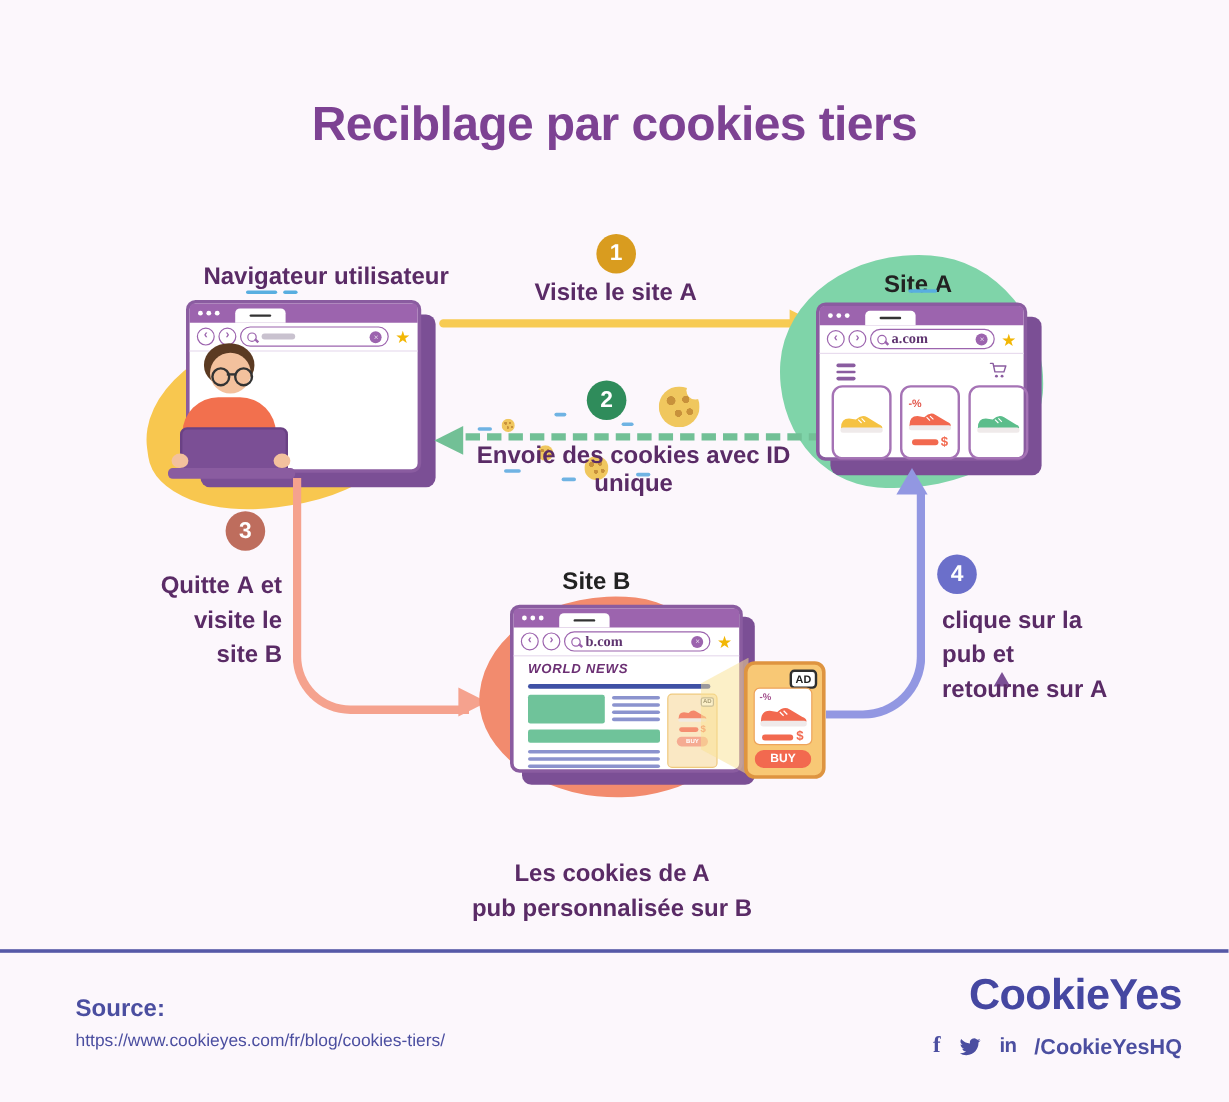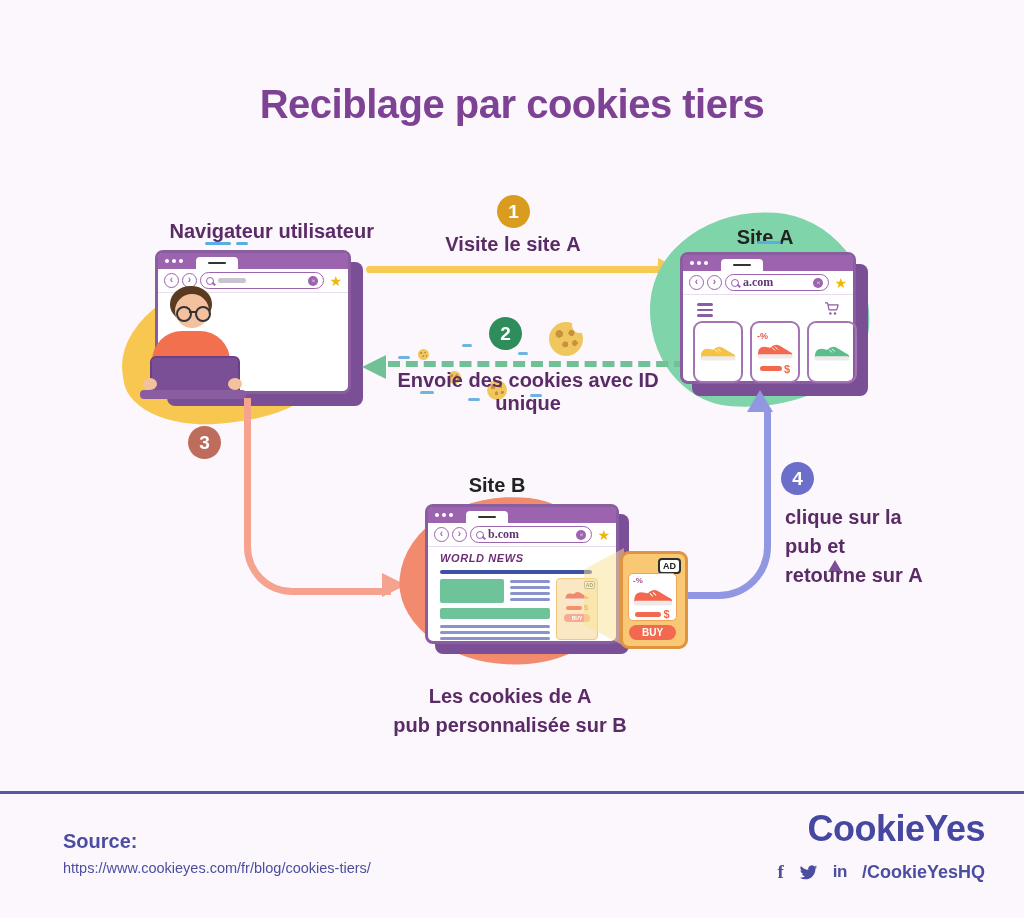--- a/index.html
+++ b/index.html
@@ -259,20 +259,25 @@
   <div class="abs cookie" style="left:448px;top:371px;width:13px;height:13px;"></div>
   <div class="abs cookie" style="left:418px;top:349px;width:11px;height:11px;"></div>
   <div class="abs badge" style="left:489px;top:317px;background:var(--green,#2F8C5B);">
     <span>2</span>
   </div>
   <div class="abs lbl" style="left:362px;top:369px;width:332px;text-align:center;">Envoie des cookies avec ID unique</div>
 
   <div class="abs badge" style="left:188px;top:426px;background:var(--terracotta,#BE6D5D);">
     <span>3</span>
   </div>
+  <div class="abs lbl" style="left:95px;top:474px;width:140px;text-align:right;line-height:29px;">
+    <div><span>Quitte </span><span class="bl">A</span><span> et</span></div>
+    <div>visite le</div>
+    <div><span>site </span><span class="bl">B</span></div>
+  </div>
   <div class="abs l-salmon" style="left:244px;top:398px;width:140px;height:190px;"></div>
   <div class="abs tri tri-r-s" style="left:382px;top:573px;"></div>
 
   <div class="abs" style="left:400px;top:496px;width:212px;height:168px;background:var(--blob-salmon,#F28B6E);
        border-radius:57% 43% 50% 50% / 55% 60% 40% 45%;transform:rotate(6deg);"></div>
   <div class="abs site-lbl" style="left:432px;top:474px;width:130px;"><span>Site </span><span class="bl">B</span></div>
   <div class="abs deco-dash" style="left:492px;top:510px;width:24px;"></div>
 
   <div class="abs browser shadow10" style="left:425px;top:504px;width:188px;height:134px;">
     <div class="b-top">
@@ -344,21 +349,21 @@
   <div class="abs tri tri-u-p" style="left:747px;top:390px;"></div>
   <div class="abs badge" style="left:781px;top:462px;background:var(--periwinkle,#6B6FCA);">
     <span>4</span>
   </div>
   <div class="abs lbl" style="left:785px;top:503px;width:175px;line-height:29px;">
     <div>clique sur la</div>
     <div>pub et</div>
     <div><span>retourne sur </span><span class="bl">A</span></div>
   </div>
 
-  <div class="abs lbl caption" style="left:345px;top:682px;width:330px;">
+  <div class="abs lbl caption" style="left:345px;top:714px;width:330px;">
     <div>Les cookies de A</div>
     <div>pub personnalisée sur B</div>
   </div>
 
   <div class="abs divider" style="left:0;top:791px;width:1024px;height:3px;"></div>
   <div class="abs src" style="left:63px;top:830px;">Source:</div>
   <a class="abs src-url" style="left:63px;top:860px;" href="#">https://www.cookieyes.com/fr/blog/cookies-tiers/</a>
   <div class="abs logo" style="left:760px;top:808px;width:225px;">CookieYes</div>
   <div class="abs social" style="right:39px;top:861px;">
     <span class="fb">f</span>

